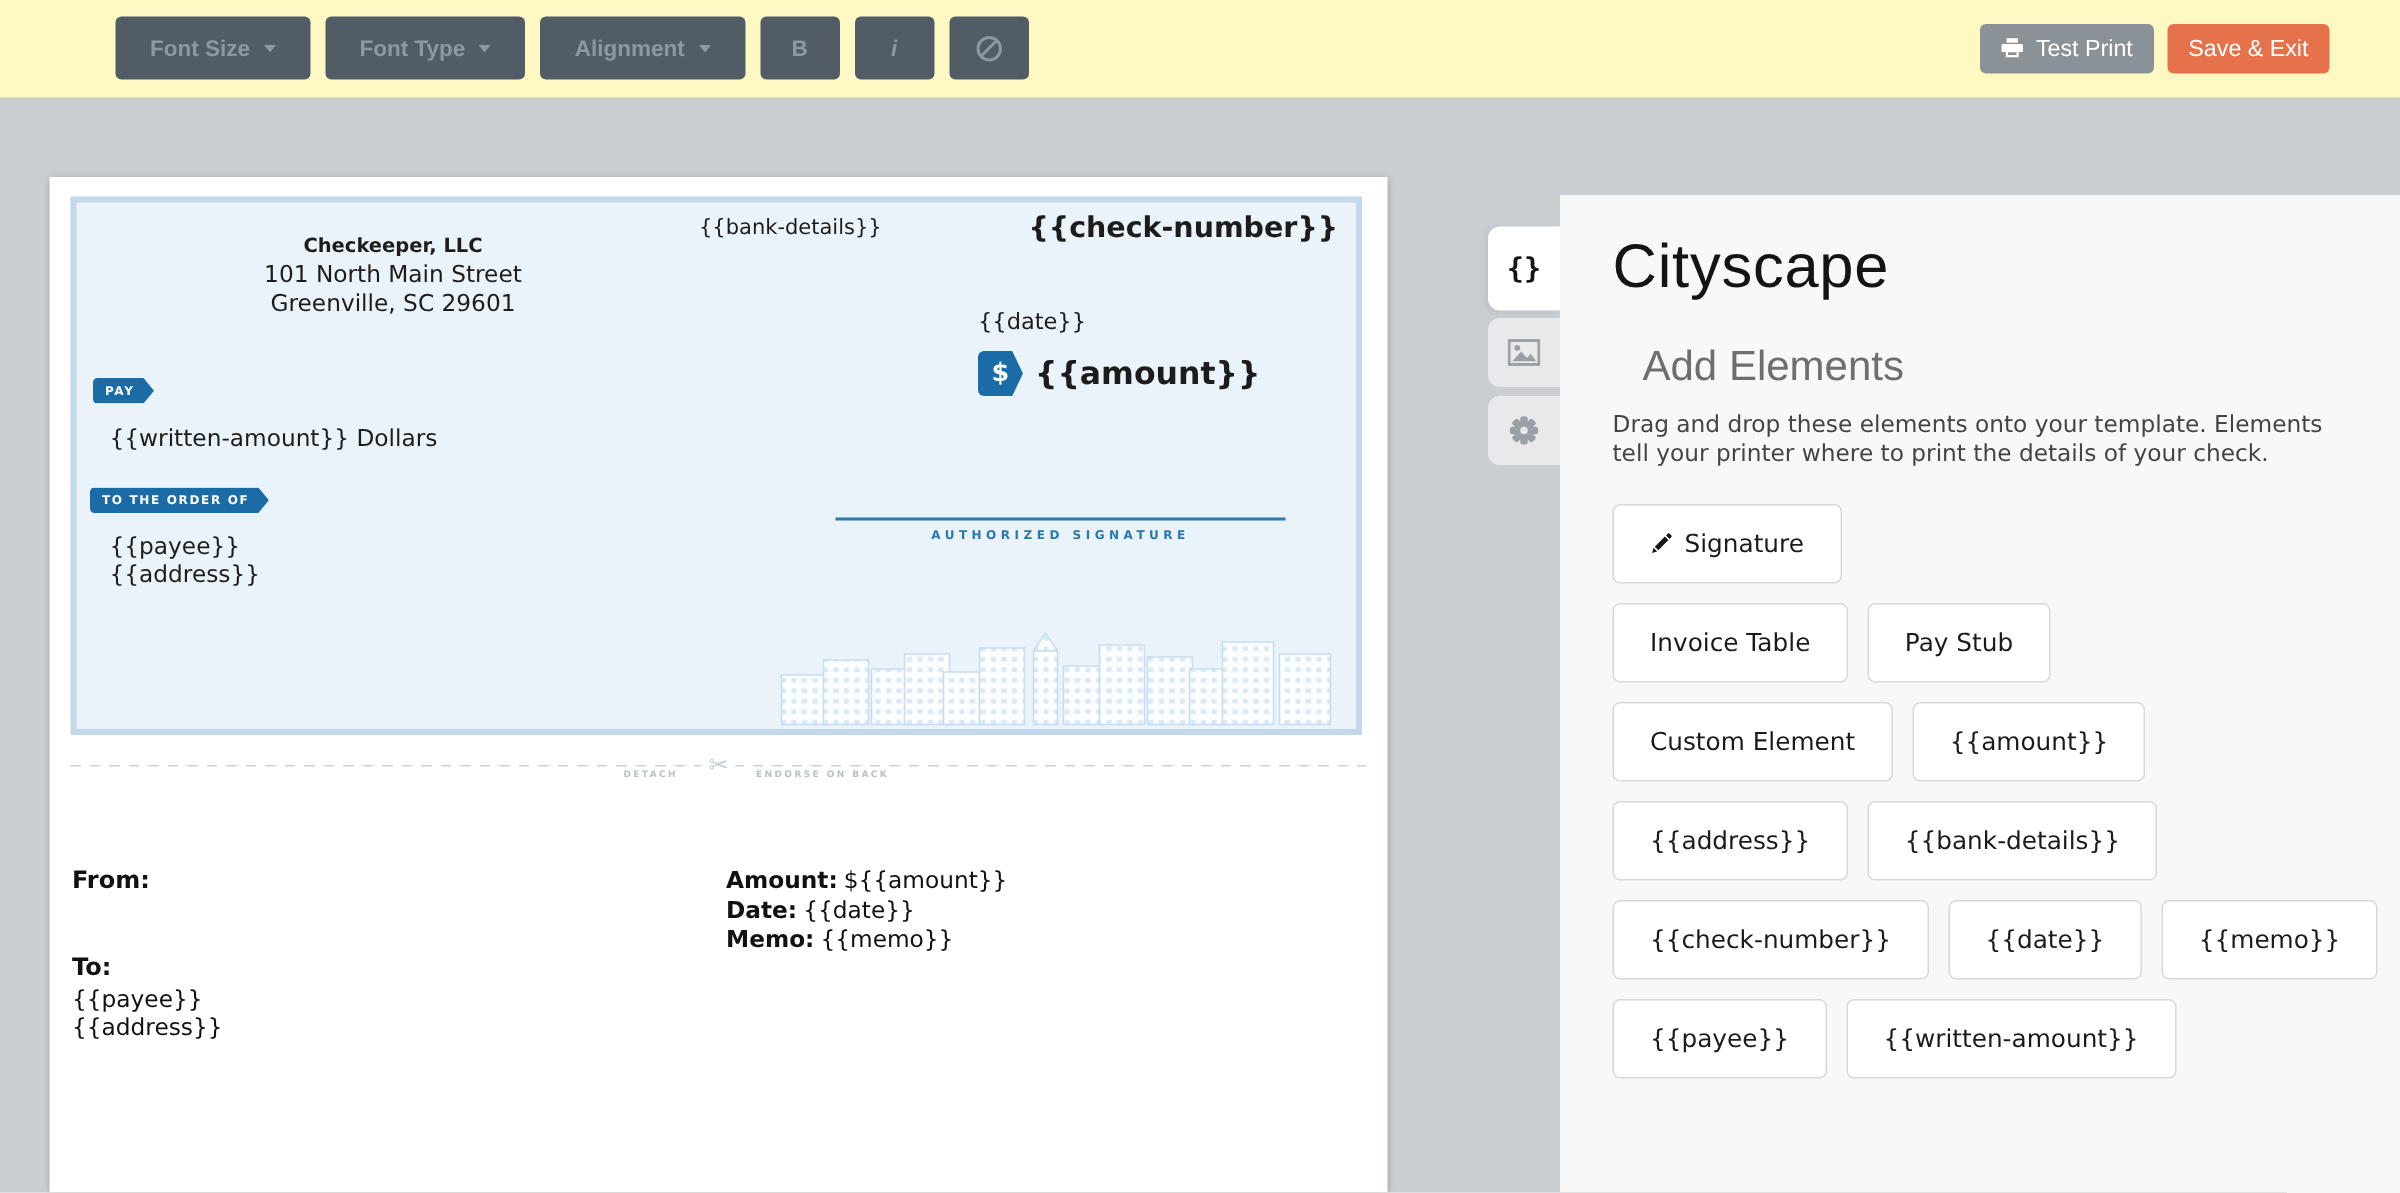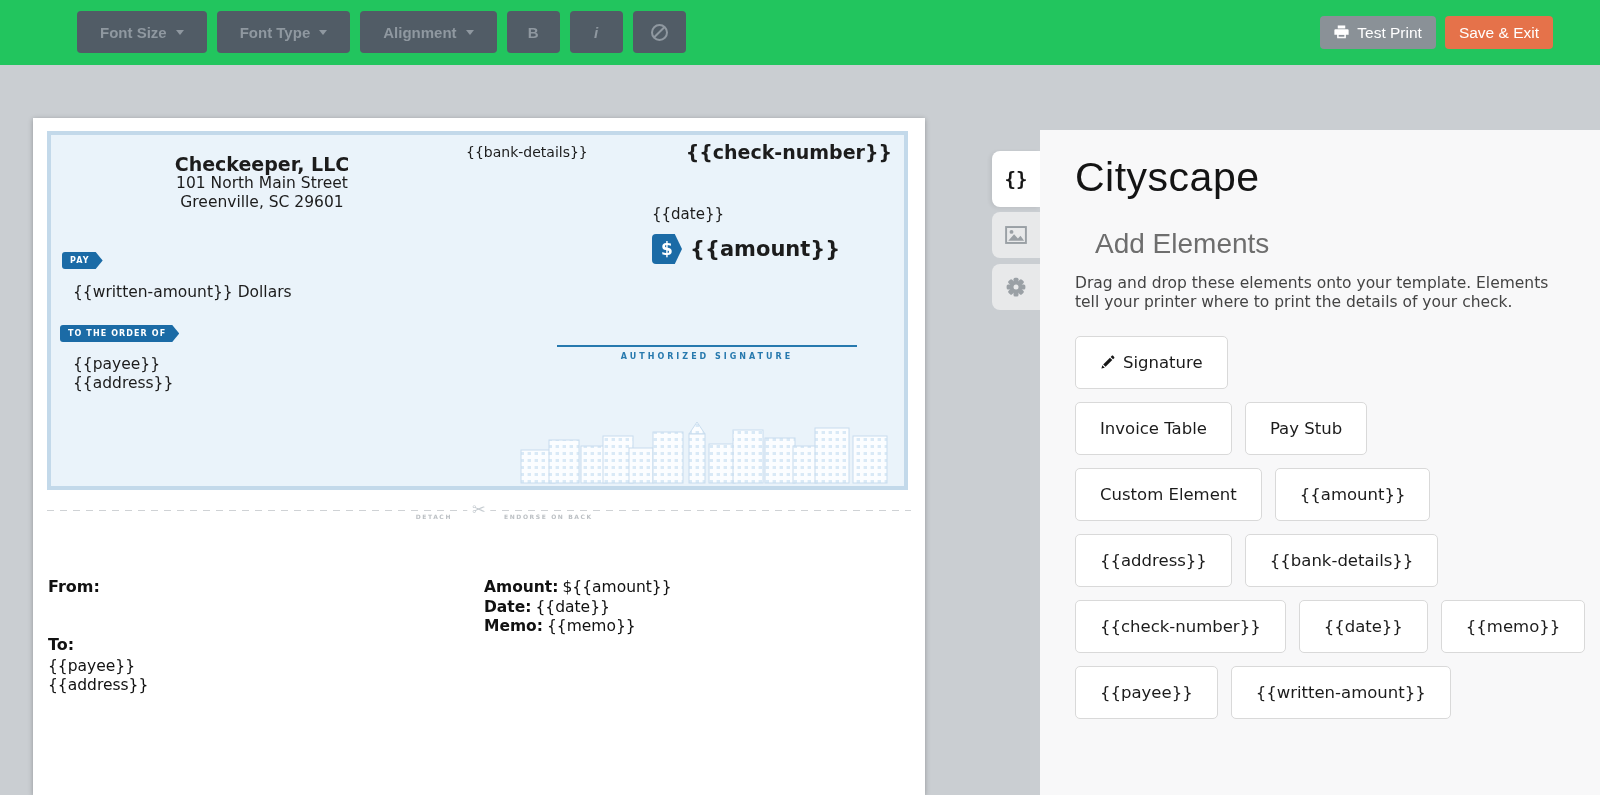--- a/index.html
+++ b/index.html
@@ -1,20 +1,20 @@
 <!DOCTYPE html>
 <html><head>
 <meta charset="utf-8">
 <style>
   * { box-sizing: border-box; margin: 0; padding: 0; }
   body { font-family: "Liberation Sans", sans-serif; }
   #app { position: relative; width: 1600px; height: 795px; overflow: hidden; background: #caced2; }
 
   
-  #toolbar { position: absolute; left: 0; top: 0; right: 0; height: 65px; background: #22c55e; z-index: 30; }
+  #toolbar { position: absolute; left: 0; top: 0; right: 0; height: 65px; background: #fef9c3; z-index: 30; }
   .tb-left { position: absolute; left: 77px; top: 11px; display: flex; gap: 10px; }
   .tb-btn { height: 42px; background: #515c66; border: none; border-radius: 4px; color: #8f98a0;
             font-family: "Liberation Sans", sans-serif; font-weight: 700; font-size: 15px;
             display: inline-flex; align-items: center; justify-content: center; gap: 9px; padding: 0 23px; cursor: pointer; }
   .tb-btn.sq { width: 53px; padding: 0; }
   .caret { width: 0; height: 0; border-left: 4px solid transparent; border-right: 4px solid transparent; border-top: 5px solid #8f98a0; }
   .italic-glyph { font-style: italic; }
   .ban { position: relative; width: 17px; height: 17px; border: 2px solid #8f98a0; border-radius: 50%; display: inline-block; }
   .ban::before { content: ''; position: absolute; left: 5.5px; top: -1px; width: 2px; height: 15px; background: #8f98a0; transform: rotate(45deg); }
   .tb-right { position: absolute; right: 47px; top: 16px; display: flex; gap: 9px; padding-left: 17px; }
@@ -26,21 +26,21 @@
   
   #canvas { position: absolute; left: 0; top: 65px; right: 0; bottom: 0; background: #caced2; }
   #paper { position: absolute; left: 33px; top: 53px; width: 892px; bottom: 0; background: #fff; box-shadow: 0 1px 5px rgba(0,0,0,.28); }
   #check { position: absolute; left: 14px; top: 13px; width: 861px; height: 359px; border: 4px solid #c3d9ea; background: #eaf3fa;
            font-family: "DejaVu Sans", sans-serif; color: #1c1c1c; }
   #check > * { position: absolute; }
 
   .ck-bank { left: 415px; top: 9px; font-size: 14px; }
   .ck-number { right: 12px; top: 6px; font-size: 19px; font-weight: 700; }
   .ck-company { left: 76px; top: 20px; width: 270px; text-align: center; font-size: 15.5px; line-height: 19px; }
-  .ck-company .name { font-size: 19px; font-weight: 700; }
+  .ck-company .name { font-size: 13px; font-weight: 700; }
   .ck-date { left: 601px; top: 70px; font-size: 15px; }
   .ck-amount-row { left: 601px; top: 99px; display: flex; align-items: center; gap: 8px; }
   .badge-dollar { width: 30px; height: 30px; background: #1b6ba6; color: #fff; font-weight: 700; font-size: 17px;
                   display: inline-flex; align-items: center; justify-content: center;
                   clip-path: polygon(0 0, 76% 0, 100% 50%, 76% 100%, 0 100%); border-radius: 4px; }
   .ck-amount { font-size: 21px; font-weight: 700; }
   .badge { background: #1b6ba6; color: #fff; font-weight: 700; font-size: 8px; letter-spacing: 1.1px;
            padding: 4px 13px 4px 8px; clip-path: polygon(0 0, calc(100% - 7px) 0, 100% 50%, calc(100% - 7px) 100%, 0 100%); border-radius: 3px; }
   .badge-pay { left: 11px; top: 117px; }
   .badge-order { left: 9px; top: 190px; }

